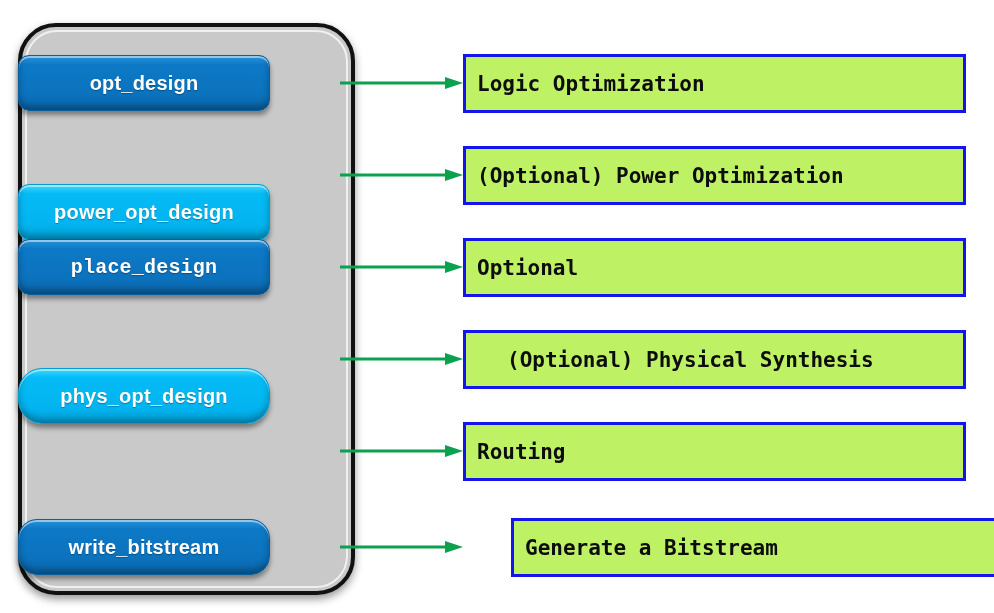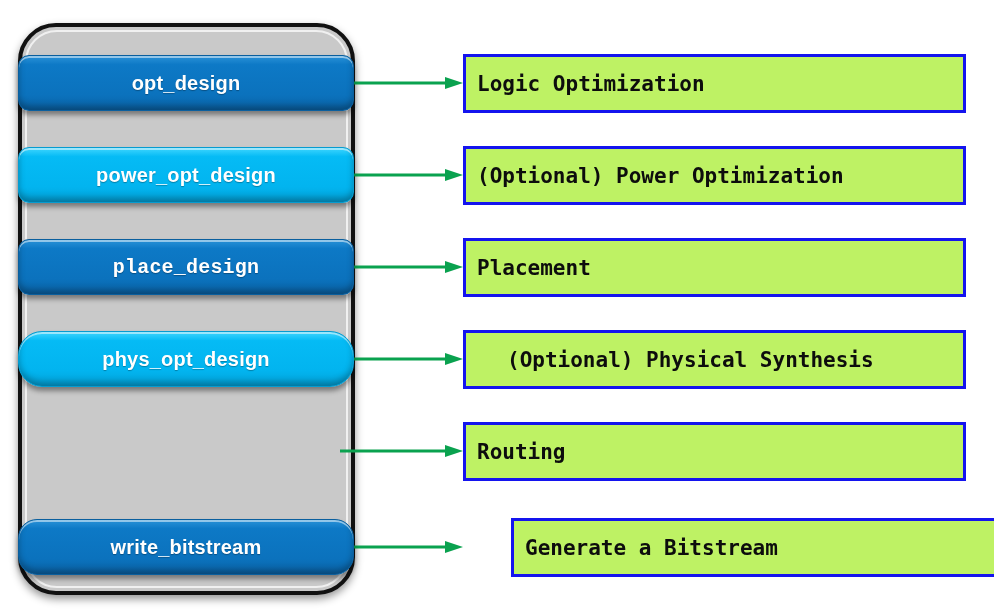--- a/index.html
+++ b/index.html
@@ -41,21 +41,21 @@
     left: 3px; top: 3px; right: 3px; bottom: 3px;
     border-radius: 32px;
     border: 2px solid rgba(255,255,255,0.72);
     pointer-events: none;
   }
 
   
   .stage-btn {
     position: absolute;
     left: 18px;
-    width: 336px;
+    width: 252px;
     height: 56px;
     box-sizing: border-box;
     border-radius: 11px;
     display: flex;
     align-items: center;
     justify-content: center;
     color: #ffffff;
     font-size: 20px;
     font-weight: bold;
     letter-spacing: 0.2px;
@@ -65,20 +65,21 @@
                 inset 0 -4px 6px rgba(0,0,0,0.28);
     z-index: 3;
   }
   .stage-btn.primary {
     background: linear-gradient(180deg, #2a92d8 0%, #0d79c6 16%, #0b72bd 72%, #0a63a6 100%);
     border: 1px solid #0a5f9e;
   }
   .stage-btn.optional {
     background: linear-gradient(180deg, #3fd6ff 0%, #05bbf5 16%, #02b4ef 72%, #03a2d8 100%);
     border: 1px solid #069cd0;
+    margin-top: 37px;
   }
 
   
   .desc-box {
     position: absolute;
     left: 463px;
     width: 503px;
     height: 59px;
     box-sizing: border-box;
     background: #bef264;
@@ -163,21 +164,21 @@
     </svg>
   </div>
 
   <div class="desc-box" style="top:54px;">
     <span>Logic Optimization</span>
   </div>
   <div class="desc-box" style="top:146px;">
     <span>(Optional) Power Optimization</span>
   </div>
   <div class="desc-box" style="top:238px;">
-    <span>Placement</span>
+    <span>Optional</span>
   </div>
   <div class="desc-box" style="top:330px;padding-left:41px;">
     <span>(Optional) Physical Synthesis</span>
   </div>
   <div class="desc-box" style="top:422px;">
     <span>Routing</span>
   </div>
   <div class="desc-box" style="top:518px;margin-left:48px;">
     <span>Generate a Bitstream</span>
   </div>

